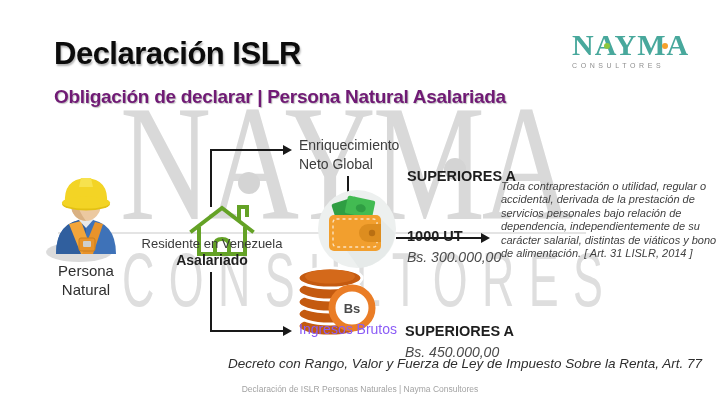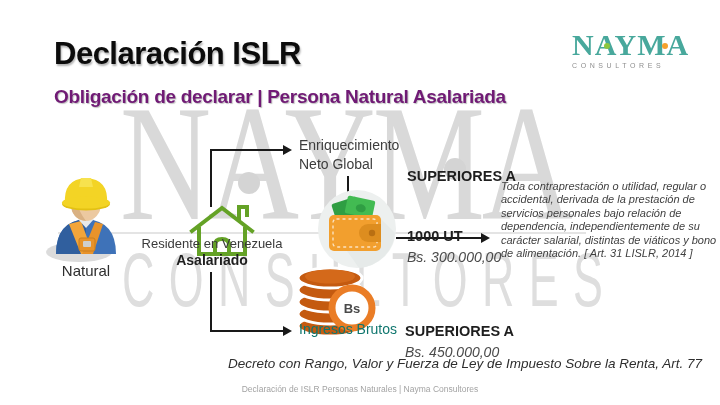--- a/index.html
+++ b/index.html
@@ -49,21 +49,21 @@
     transform-origin:left top; white-space:nowrap;
   }
 
   
   .persona-label { left:30px; top:261px; width:112px; text-align:center;
     font-size:15px; line-height:19px; color:#2e2e2e; }
   .residente { left:132px; top:236px; width:160px; text-align:center; color:#3a3a3a; }
   .residente .l1 { font-size:13px; line-height:16px; }
   .residente .l2 { font-size:14px; font-weight:bold; line-height:17px; color:#1f1f1f; }
   .enr-label { left:299px; top:136px; font-size:14px; line-height:19px; color:#3d3d3d; }
-  .ingresos-label { left:299px; top:321px; font-size:14px; color:#0f766e; }
+  .ingresos-label { left:299px; top:321px; font-size:14px; color:#8b5cf6; }
 
   .threshold .s { font-size:14.5px; font-weight:bold; color:#1e1e1e; line-height:20px;margin-top:40px; }
   .threshold .a { font-size:14px; font-style:italic; color:#4a4a4a; line-height:20px; margin-top:1px; }
   .th-1000 { left:407px; top:126px; }
   .th-1500 { left:405px; top:281px; }
 
   .note {
     left:501px; top:180px; width:218px; font-size:11px; line-height:13.4px;
     font-style:italic; color:#3f3f3f;
   }
@@ -127,20 +127,21 @@
     <rect x="41" y="77" width="8" height="6" rx="1" fill="#cfcfcf"></rect>
     <path d="M36 55 h16 l-8 9 z" fill="#e9e9e9"></path>
     <ellipse cx="44" cy="40" rx="15" ry="17" fill="#ecc9a0"></ellipse>
     <path d="M29 40 Q29 55 44 57 Q37 48 35 38 Z" fill="#d9b183"></path>
     <path d="M23 40 Q21 15 44 14 Q67 15 65 40 Q55 33 44 33 Q33 33 23 40 Z" fill="#f3d425"></path>
     <path d="M39 14 h10 l2 9 h-14 Z" fill="#f7e24e"></path>
     <ellipse cx="44" cy="40" rx="24" ry="6.5" fill="#e3c113"></ellipse>
     <ellipse cx="44" cy="38.6" rx="24" ry="6" fill="#f3d425"></ellipse>
   </svg>
   <div class="abs persona-label">
+    <div>Persona</div>
     <div>Natural</div>
   </div>
 
   <svg class="abs house" width="72" height="57" viewBox="0 0 72 57">
     <g fill="none" stroke="#64a226" stroke-width="4" stroke-linecap="square" stroke-linejoin="miter">
       <path d="M53 18 V6 h8 V14"></path>
       <path d="M6 30 L36 7 L66 30"></path>
       <path d="M13 28 V53 H59 V28"></path>
       <path d="M29 53 V44 q0-6 7-6 q7 0 7 6 V53"></path>
     </g>

